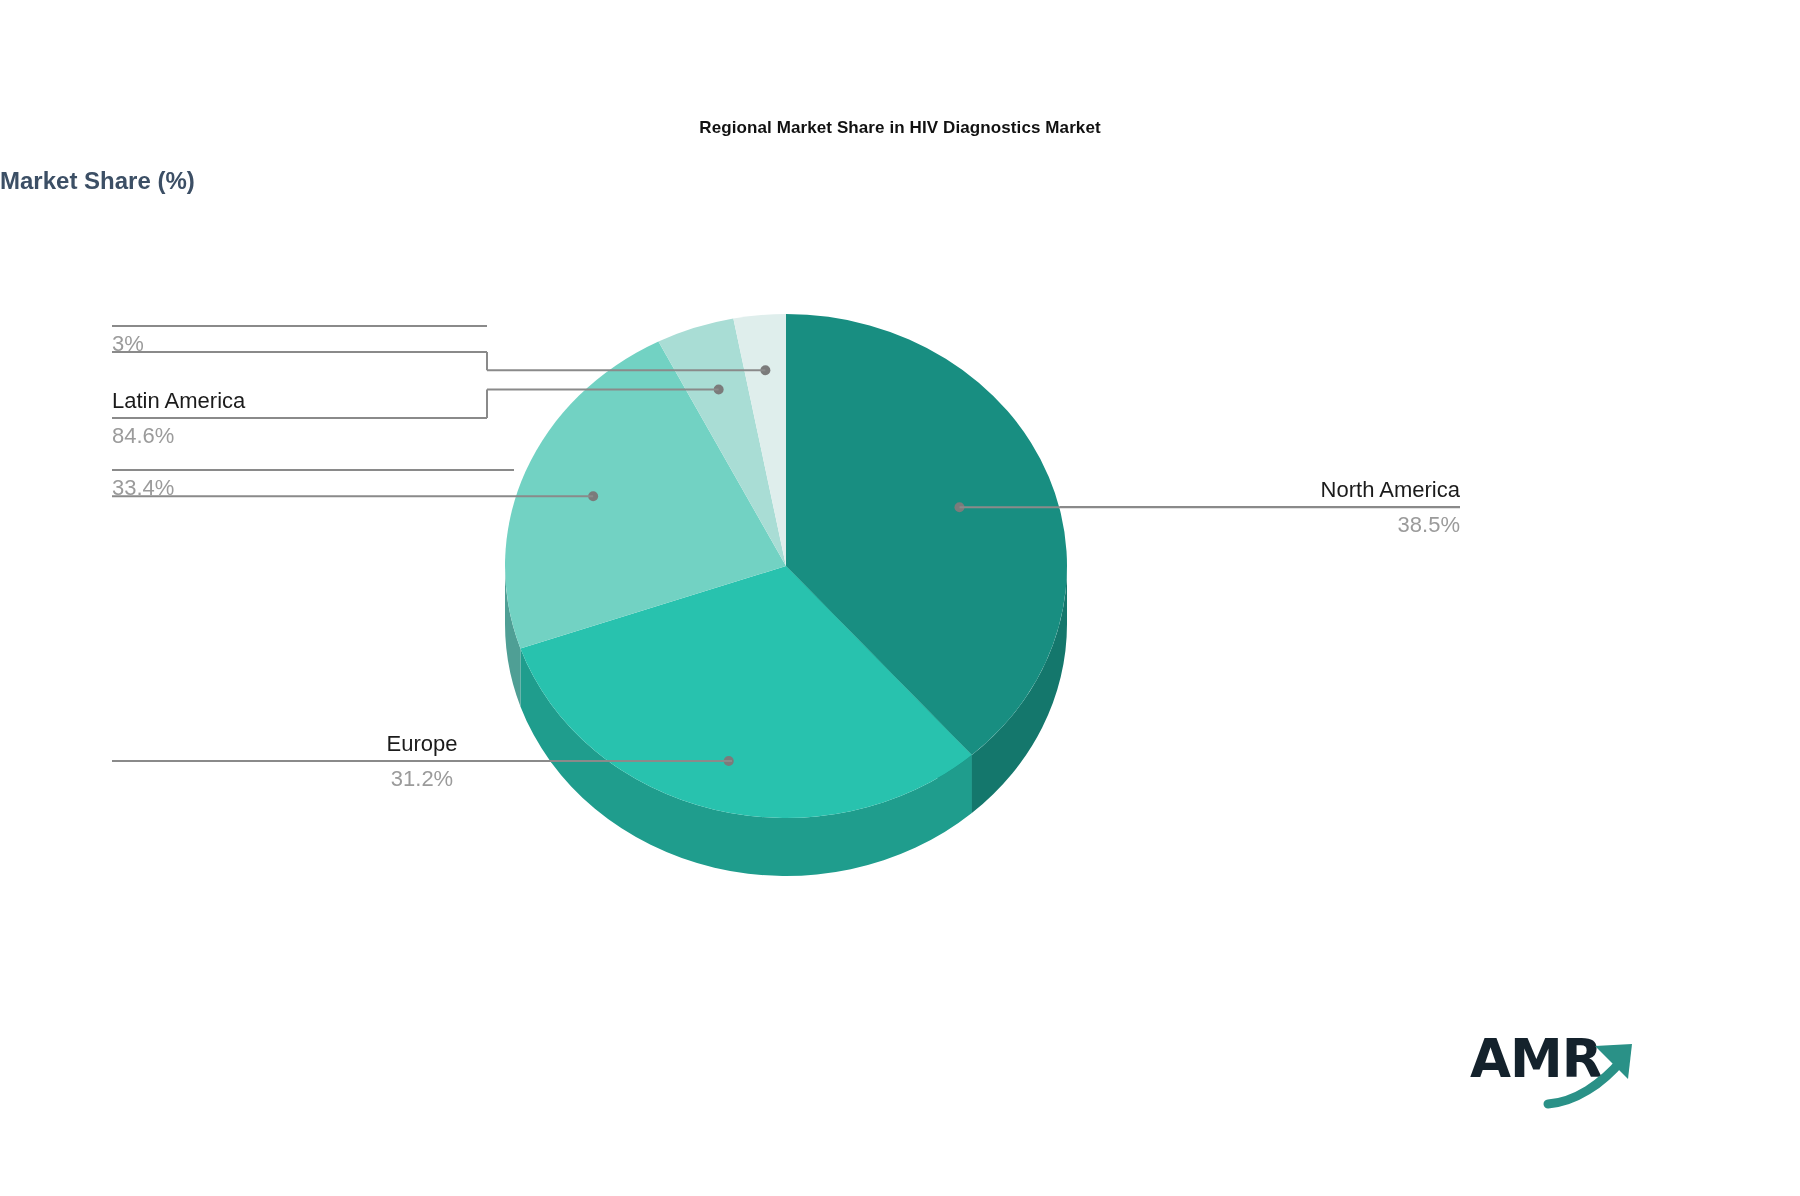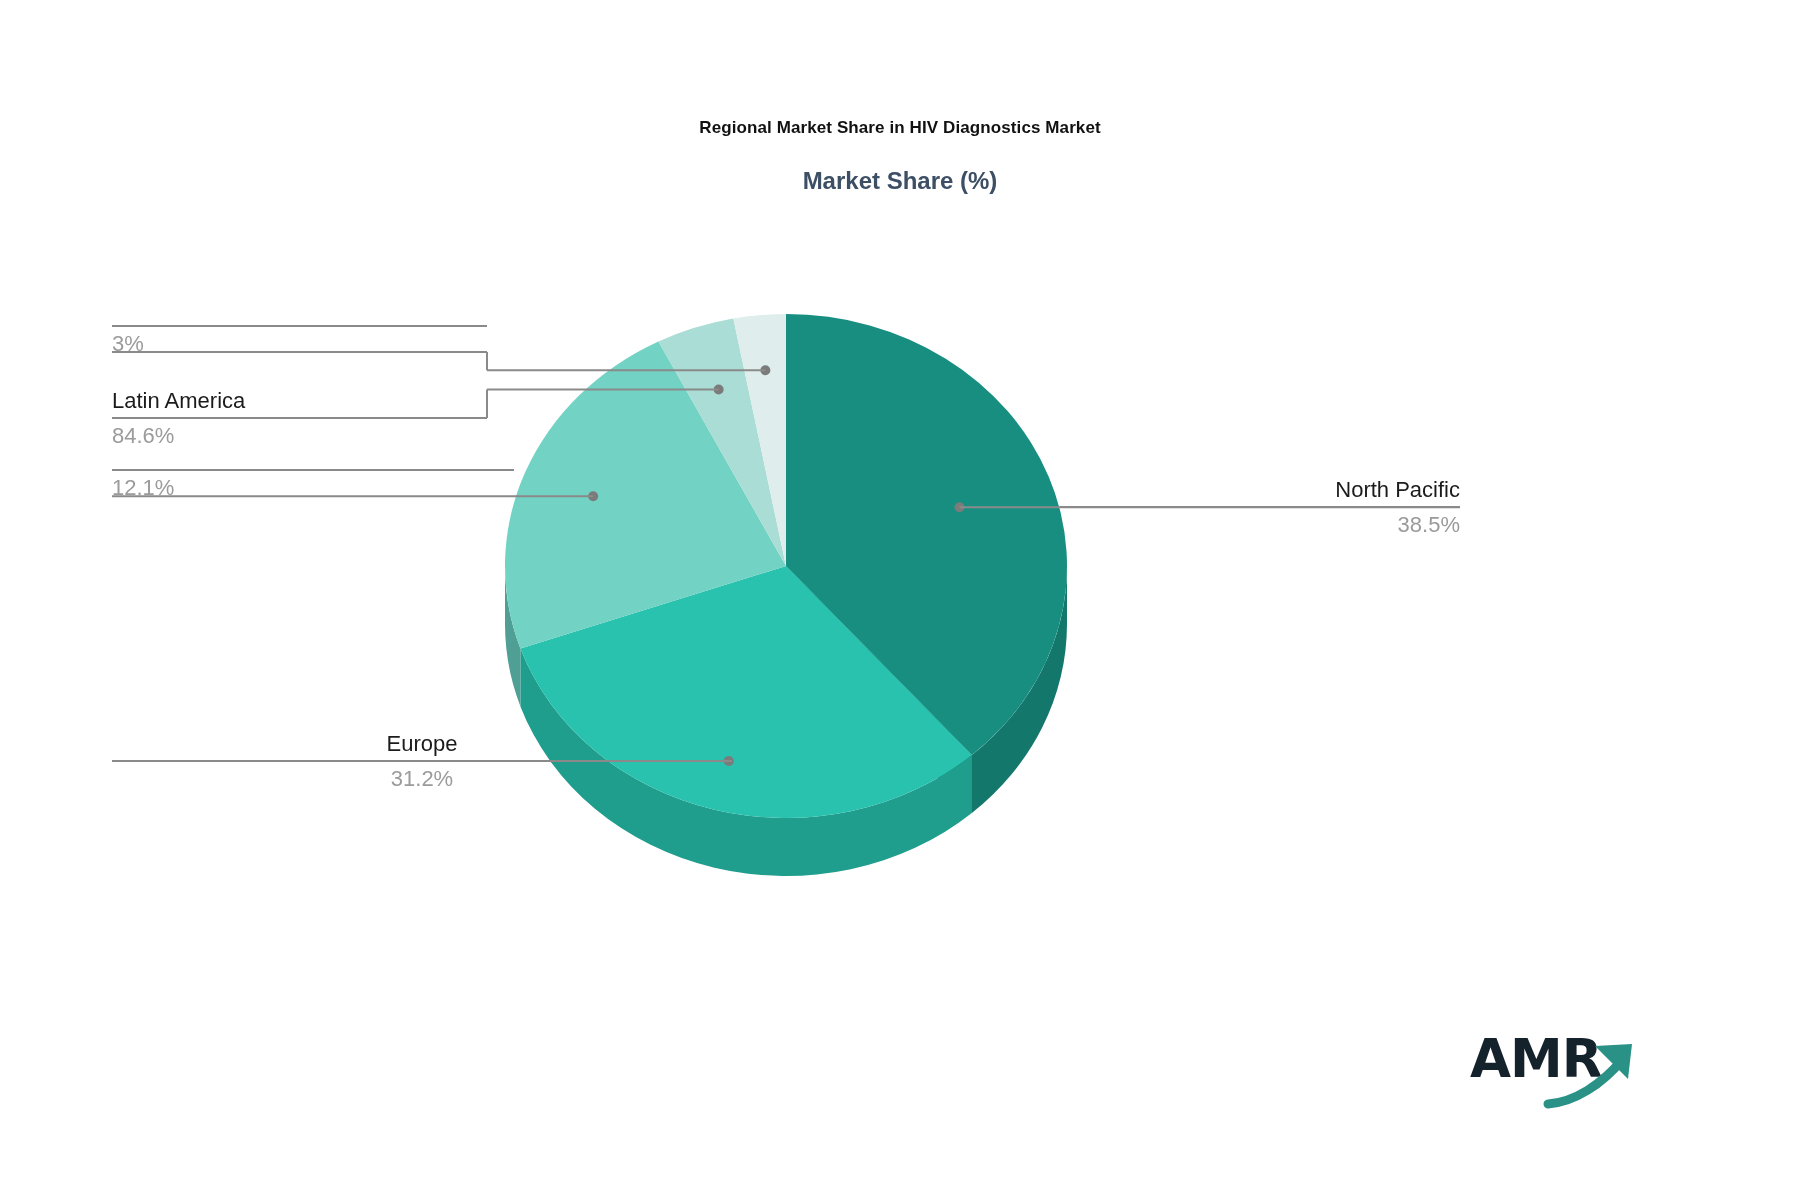--- a/index.html
+++ b/index.html
@@ -13,21 +13,20 @@
   #stage{position:absolute;left:0;top:0;width:1800px;height:1196px;}
 
   .title{
     position:absolute;left:0;top:118px;width:1800px;
     text-align:center;
     font-size:17px;font-weight:bold;color:#111111;
     letter-spacing:0.1px;
   }
   .subtitle{
     position:absolute;left:0;top:167px;width:1800px;
-    text-align:center;
     font-size:24px;font-weight:bold;color:#3c4f65;
   }
 
   
   #chartsvg{position:absolute;left:0;top:0;}
 
   
   .label-block{position:absolute;}
   .label-name{
     font-size:22px;color:#1b1b1b;white-space:nowrap;line-height:26px;
@@ -96,31 +95,31 @@
   </div>
 
   <div class="label-block" id="lb1" style="left: 112px; top: 388px; width: 375px;">
     <div class="label-name">Latin America</div>
     <div class="label-rule"></div>
     <div class="label-val">84.6%</div>
   </div>
 
   <div class="label-block" id="lb2" style="left: 112px; top: 466.264px; width: 402px;">
     <div class="label-rule"></div>
-    <div class="label-val">12.1%</div>
+    <div class="label-val">33.4%</div>
   </div>
 
   <div class="label-block" id="lb3" style="left: 112px; top: 730.947px; width: 620px; text-align: center;">
     <div class="label-name">Europe</div>
     <div class="label-rule"></div>
     <div class="label-val">31.2%</div>
   </div>
 
   <div class="label-block right" id="lb4" style="left: 1060px; top: 477.21px; width: 400px;">
-    <div class="label-name">North Pacific</div>
+    <div class="label-name">North America</div>
     <div class="label-rule"></div>
     <div class="label-val">38.5%</div>
   </div>
 
   <div class="logo">
     <div class="logo-text">AMR</div>
     <svg width="200" height="90" style="position:absolute;left:0;top:0;">
       <path id="logo-arrow-body" d="M 78 82 C 105 80 132 62 152 38" stroke="#2a9187" stroke-width="9" fill="none" stroke-linecap="round"></path>
       <path id="logo-arrow-head" d="M 125 24 L 162 22 L 158 57 Z" fill="#2a9187"></path>
     </svg>

